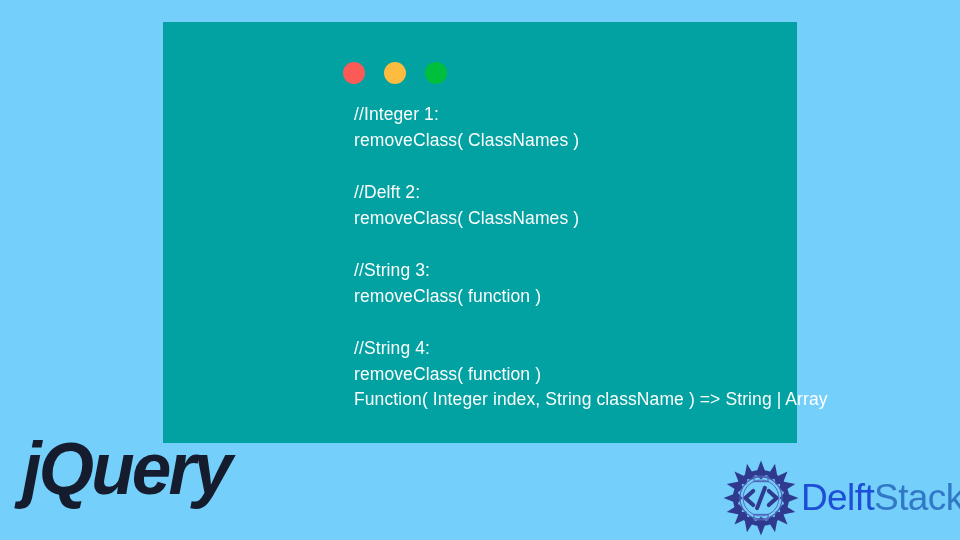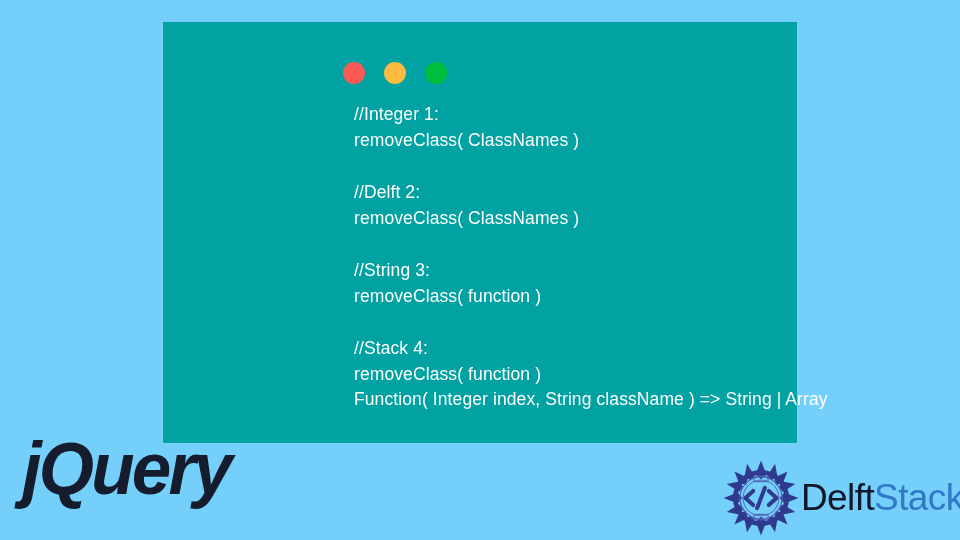--- a/index.html
+++ b/index.html
@@ -104,21 +104,21 @@
   }
 
   #ds-wordmark {
     margin-left: 1px;
     font-family: "Liberation Sans", sans-serif;
     font-size: 37px;
     line-height: 40px;
     white-space: pre;
     letter-spacing: -0.6px;
   }
-  .ds-delft { color: #0f172a; text-align: right; }
+  .ds-delft { color: #1d4ed8; text-align: right; }
   .ds-stack { color: #3178c6; }
 </style>
 </head>
 <body>
 
 <div id="canvas">
 
   <div id="code-window">
 
     <div id="titlebar"></div>
@@ -130,21 +130,21 @@
     <div id="code-area">
       <div class="code-line">//Integer 1:</div>
       <div class="code-line">removeClass( ClassNames )</div>
       <div class="code-line blank"></div>
       <div class="code-line">//Delft 2:</div>
       <div class="code-line">removeClass( ClassNames )</div>
       <div class="code-line blank"></div>
       <div class="code-line">//String 3:</div>
       <div class="code-line">removeClass( function )</div>
       <div class="code-line blank"></div>
-      <div class="code-line">//Stack 4:</div>
+      <div class="code-line">//String 4:</div>
       <div class="code-line">removeClass( function )</div>
       <div class="code-line">Function( Integer index, String className ) =&gt; String | Array</div>
     </div>
   </div>
 
   <div id="jquery-logo">
     <div id="jquery-wordmark">jQuery</div>
   </div>
 
   <div id="delftstack-logo">

